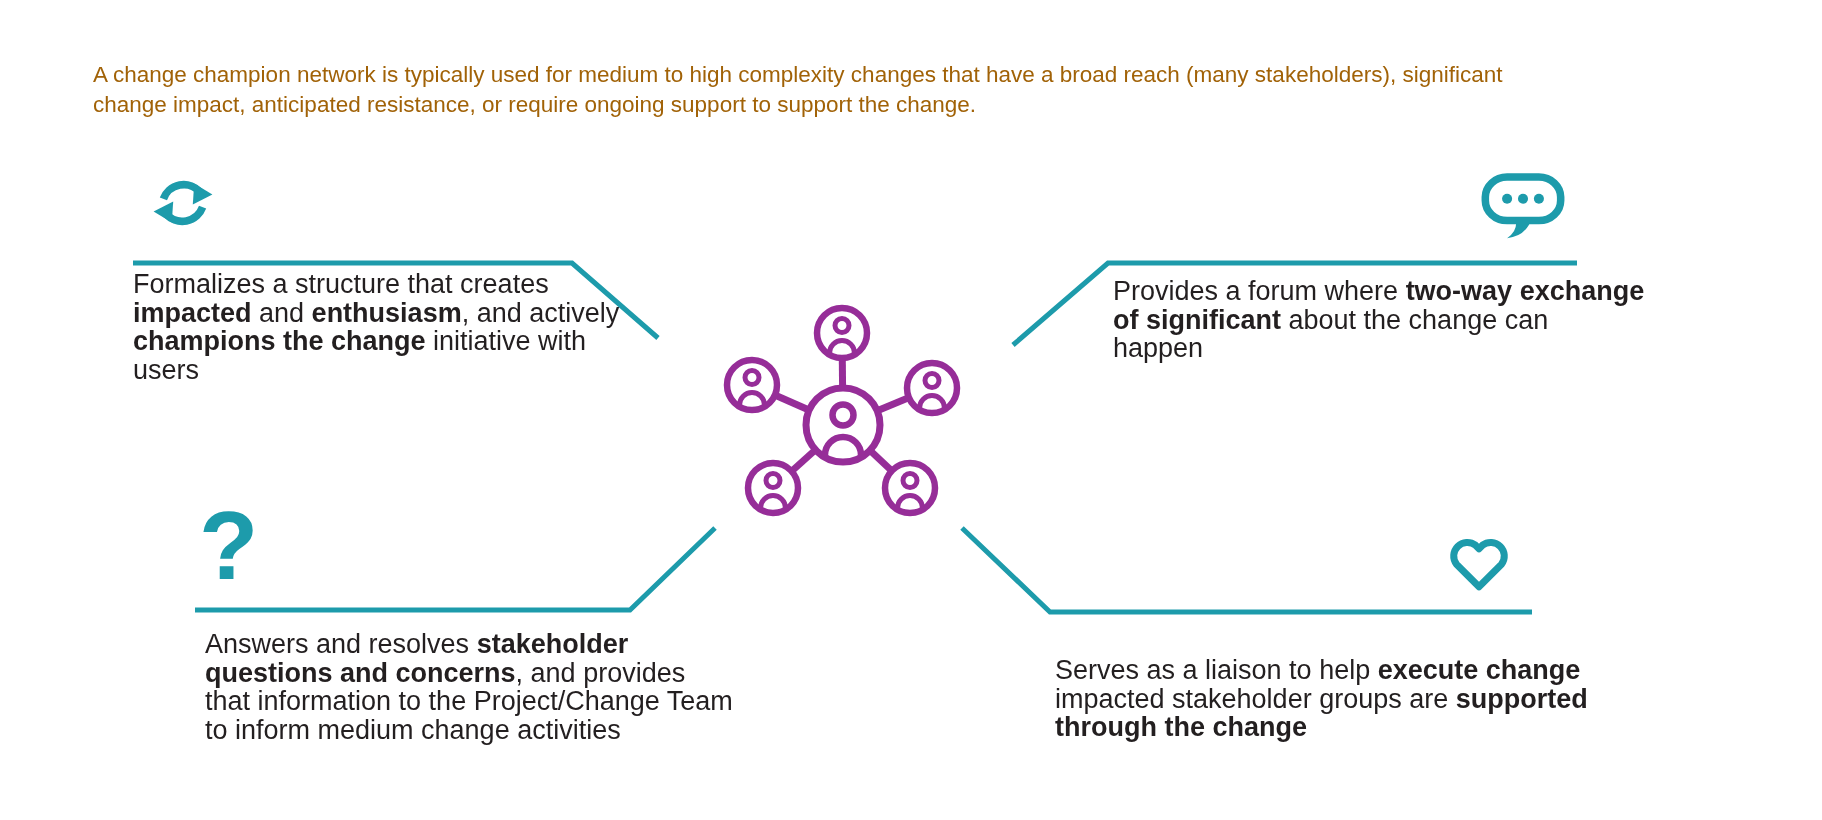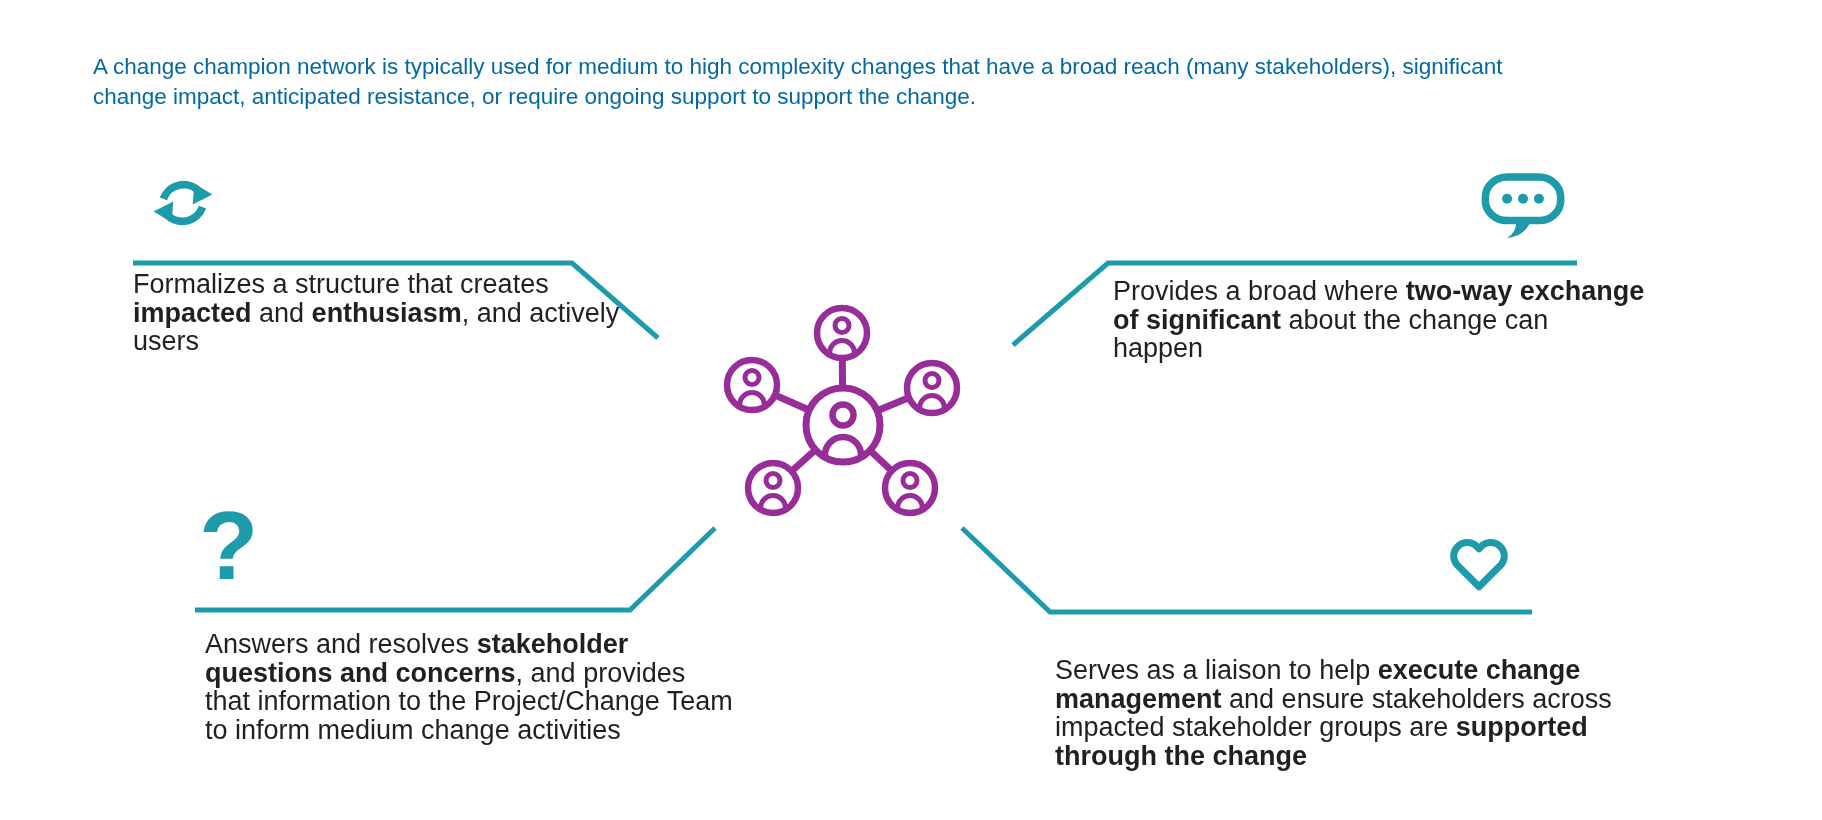--- a/index.html
+++ b/index.html
@@ -7,22 +7,22 @@
     --purple:#962D98;
     --text:#262626;
     --bg:#FFFFFF;
   }
   *{margin:0;padding:0;box-sizing:border-box;}
   html,body{width:1822px;height:820px;background:var(--bg);overflow:hidden;}
   body{font-family:"Liberation Sans", sans-serif;color:var(--text);}
   .canvas{position:relative;width:1822px;height:820px;background:var(--bg);}
   .abs{position:absolute;}
   .header{
-    left:93px;top:52px;width:1500px;
-    font-size:22.5px;line-height:30px;color:#0369a1;
+    left:93px;top:60px;width:1500px;
+    font-size:22.5px;line-height:30px;color:#a16207;
   }
   .qtext{font-size:27px;line-height:28.5px;color:#231f20;}
   .qtext .b{font-weight:700;}
   svg{display:block;overflow:visible;}
   .line{stroke:var(--teal);stroke-width:5;fill:none;}
   .tealstroke{stroke:var(--teal);fill:none;}
   .tealfill{fill:var(--teal);stroke:none;}
   .pstroke{stroke:var(--purple);fill:none;}
   .pstroke-w{stroke:var(--purple);fill:#fff;}
   .qmark{
@@ -109,36 +109,36 @@
     <g>
       <circle class="pstroke-w" stroke-width="7" cx="128" cy="127" r="37"></circle>
       <circle class="pstroke" stroke-width="6.5" cx="128" cy="117" r="10.5"></circle>
       <path class="pstroke" stroke-width="6.5" d="M110 157 A 18 18 0 0 1 146 157"></path>
     </g>
   </svg>
 
   <div class="abs qtext" style="left:133px;top:270px;">
       <div><span>Formalizes a structure that creates</span></div>
       <div><span class="b">impacted</span><span> and </span><span class="b">enthusiasm</span><span>, and actively</span></div>
+      <div><span class="b">champions the change</span><span> initiative with</span></div>
       <div><span>users</span></div>
     </div>
 
   <div class="abs qtext" style="left:1113px;top:277px;">
-      <div><span>Provides a broad where </span><span class="b">two-way exchange</span></div>
+      <div><span>Provides a forum where </span><span class="b">two-way exchange</span></div>
       <div><span class="b">of significant</span><span> about the change can</span></div>
       <div><span>happen</span></div>
     </div>
 
   <div class="abs qtext" style="left:205px;top:630px;">
       <div><span>Answers and resolves </span><span class="b">stakeholder</span></div>
       <div><span class="b">questions and concerns</span><span>, and provides</span></div>
       <div><span>that information to the Project/Change Team</span></div>
       <div><span>to inform medium change activities</span></div>
     </div>
 
   <div class="abs qtext" style="left:1055px;top:656px;">
       <div><span>Serves as a liaison to help </span><span class="b">execute change</span></div>
-      <div><span class="b">management</span><span> and ensure stakeholders across</span></div>
       <div><span>impacted stakeholder groups are </span><span class="b">supported</span></div>
       <div><span class="b">through the change</span></div>
     </div>
 
 </div>
 
 </body></html>

